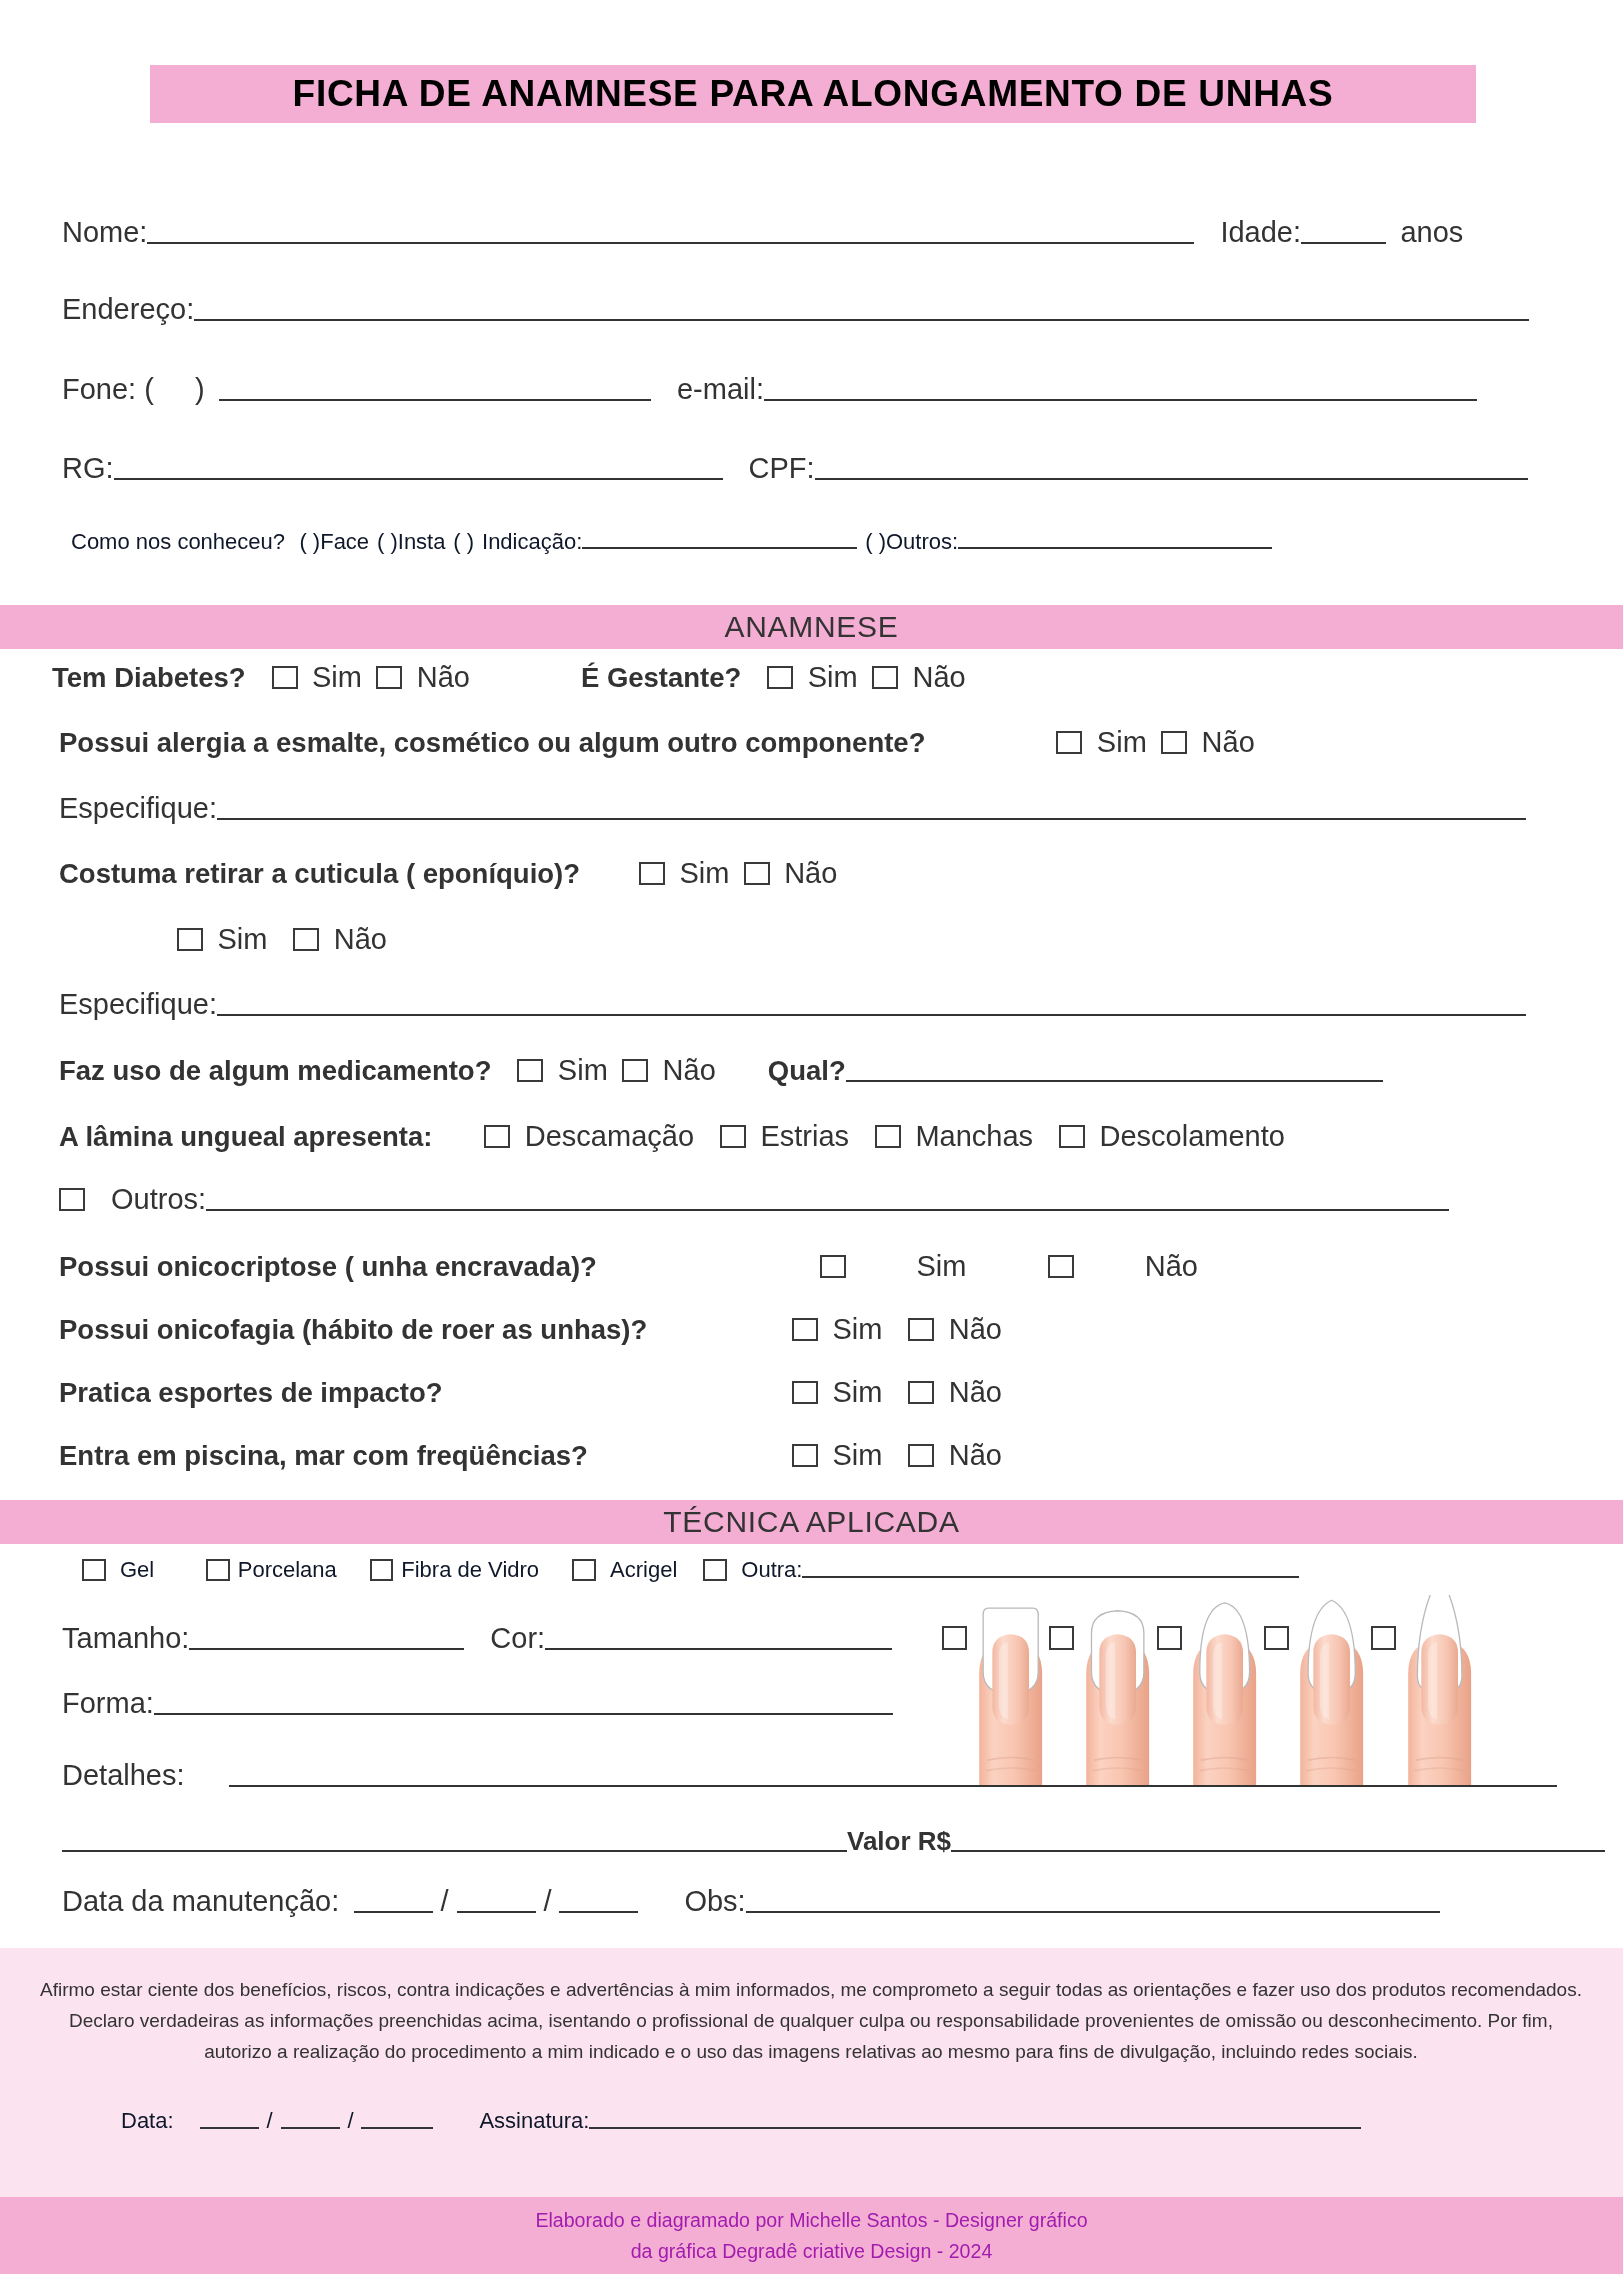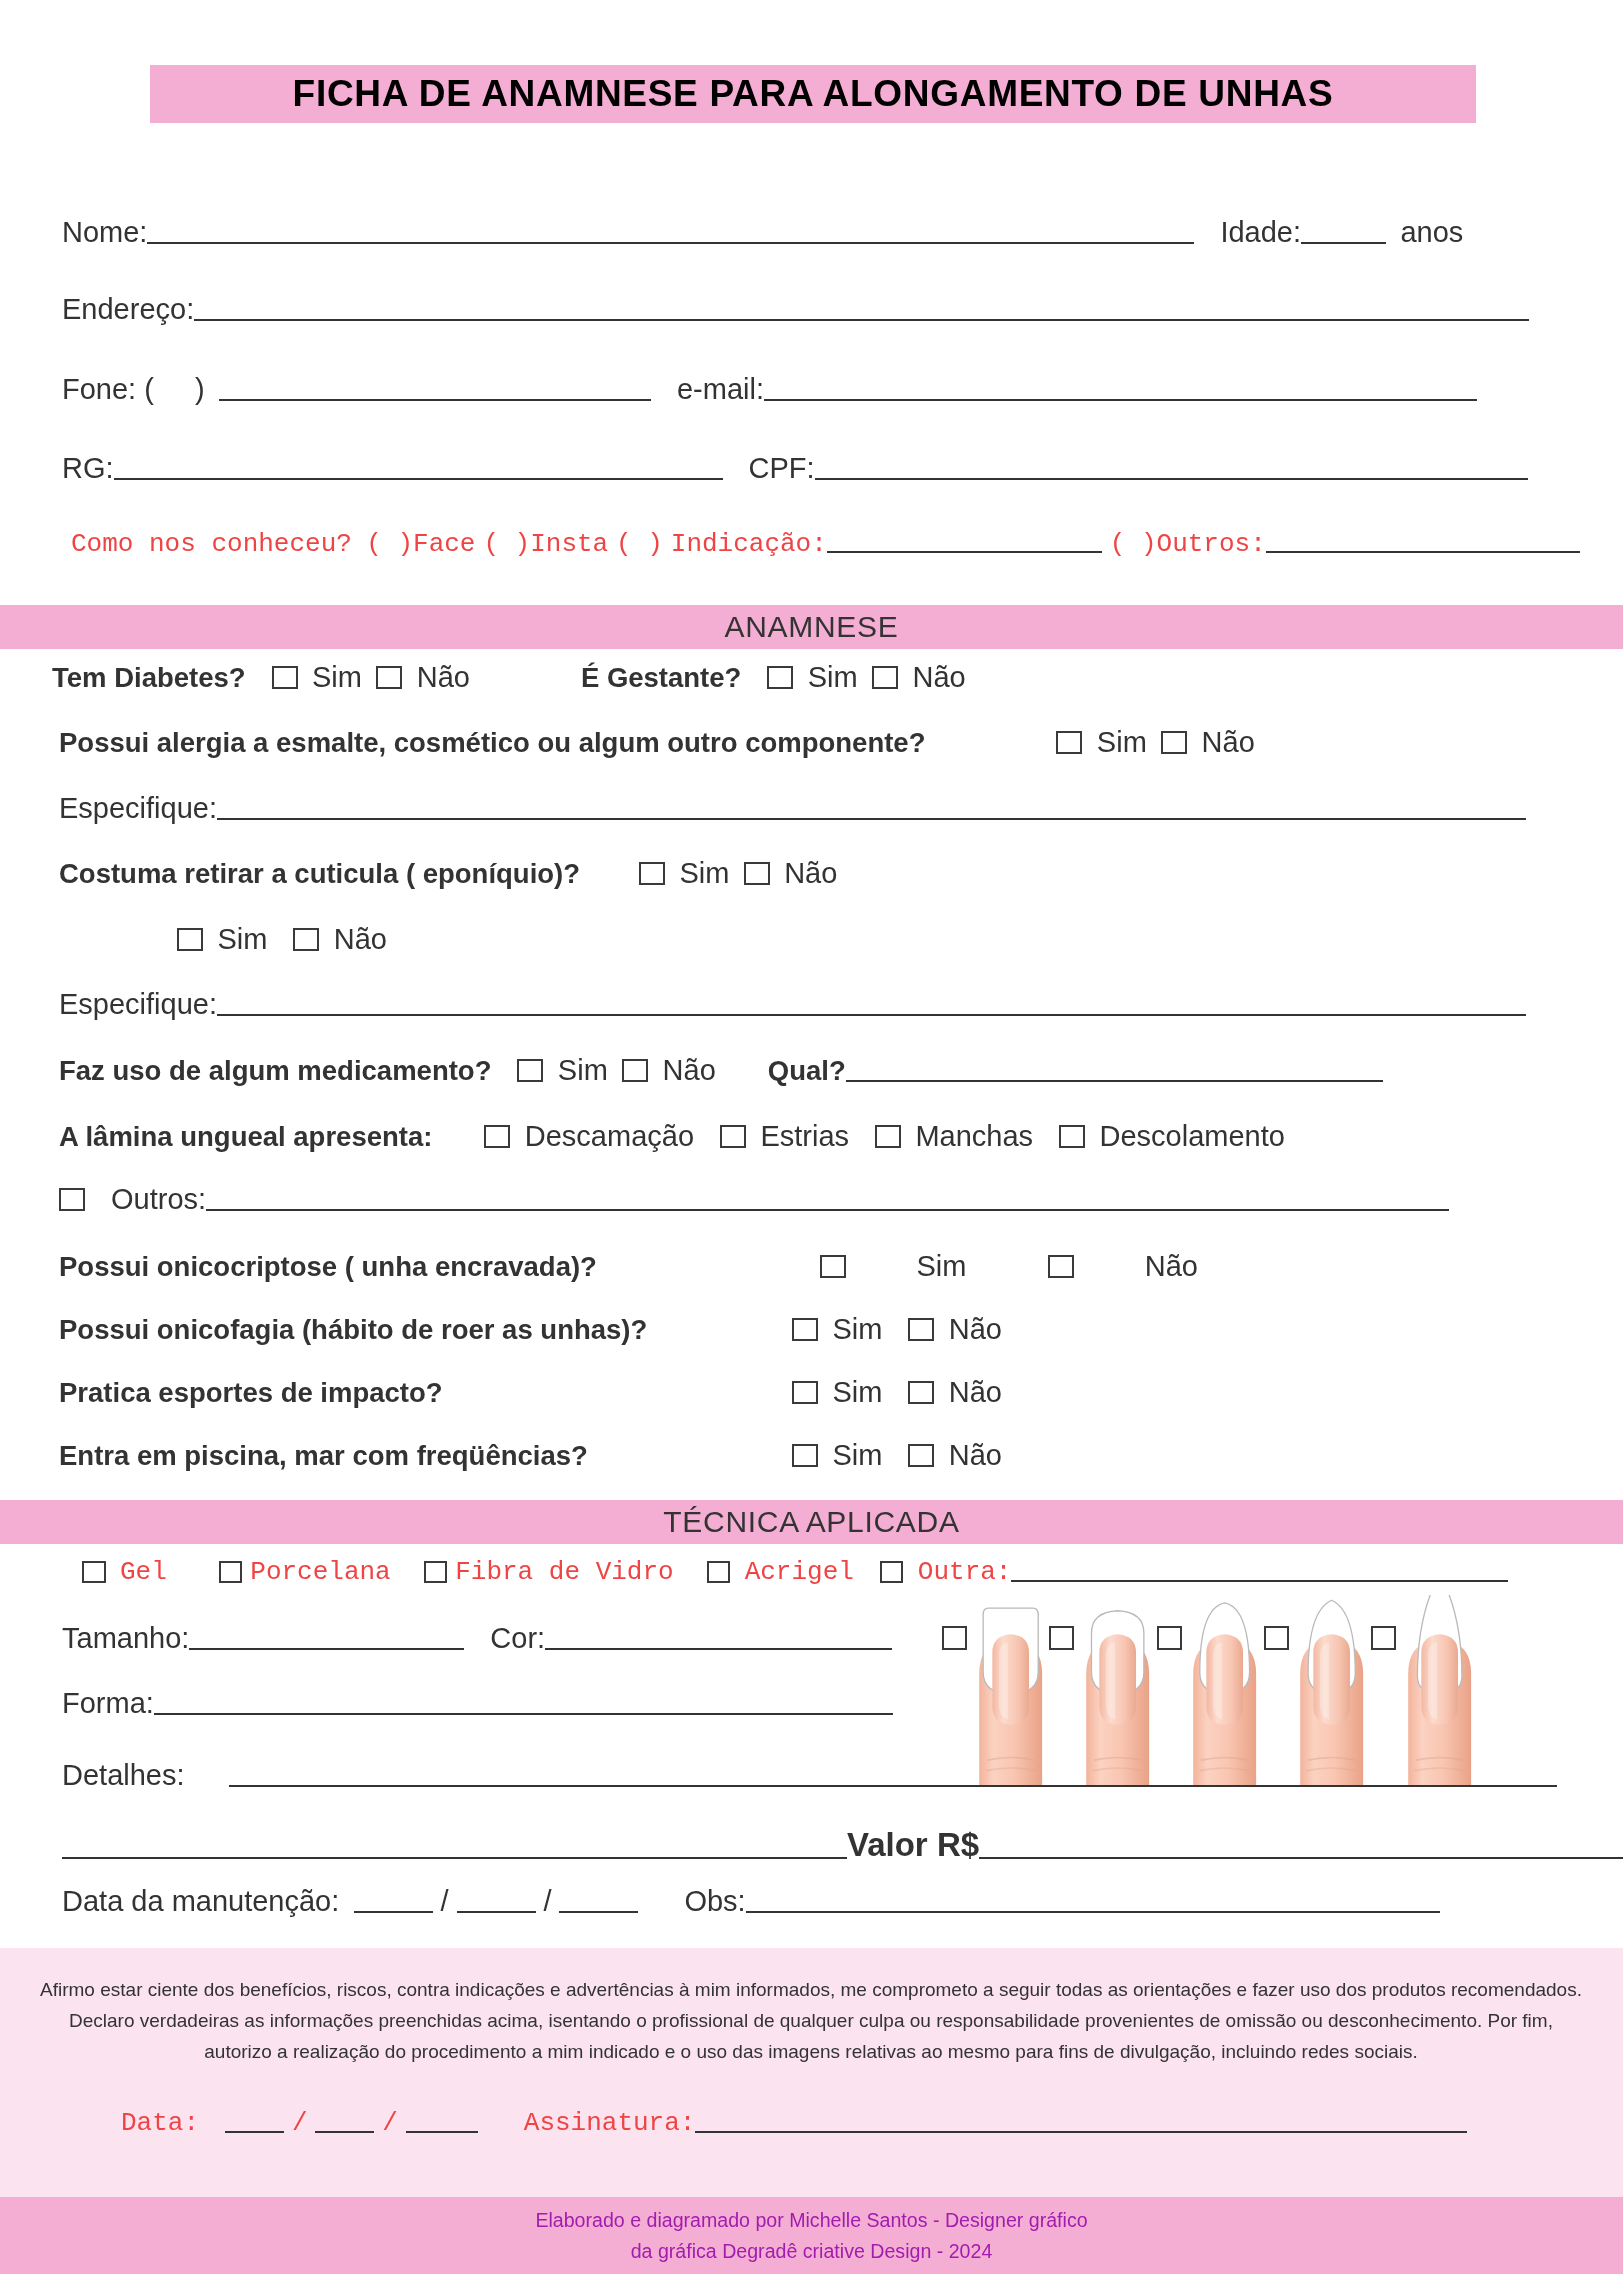--- a/index.html
+++ b/index.html
@@ -38,21 +38,21 @@
 
   
   .row {
     position: absolute;
     display: flex;
     align-items: baseline;
     white-space: nowrap;
   }
   .lbl       { font-size: 29px; color: #333333; }
   .lbl-bold  { font-size: 27.5px; font-weight: 700; color: #333333; }
-  .lbl-sm    { font-size: 26px; color: #ef4444; font-family: Liberation Mono, monospace; }
+  .lbl-sm    { font-size: 22px; color: #0f172a; }
 
   
   .rule {
     border-bottom: 2.6px solid #333333;
     align-self: flex-end;
     margin-bottom: 5.2px;
   }
   .rule-thin {
     border-bottom: 2px solid #333333;
     align-self: flex-end;
@@ -508,21 +508,21 @@
   </div>
 </div>
 
 <div class="row" style="left:62px; top:1759px;gap:44px;">
   <span class="lbl">Detalhes:</span>
   <span class="rule" style="width:1328px;"></span>
 </div>
 
 <div class="row" style="left:62px; top:1826px;">
   <span class="rule" style="width:785px;"></span>
-  <span class="lbl-bold" style="font-size:33px;">Valor R$</span>
+  <span class="lbl-bold" style="font-size:26px;">Valor R$</span>
   <span class="rule" style="width:654px;"></span>
 </div>
 
 <div class="row" style="left:62px; top:1885px;">
   <span class="lbl">Data da manutenção:</span>
   <span class="sp8"></span>
   <span class="rule" style="width:79px;"></span>
   <span class="sp4"></span>
   <span class="lbl">/</span>
   <span class="sp4"></span>

